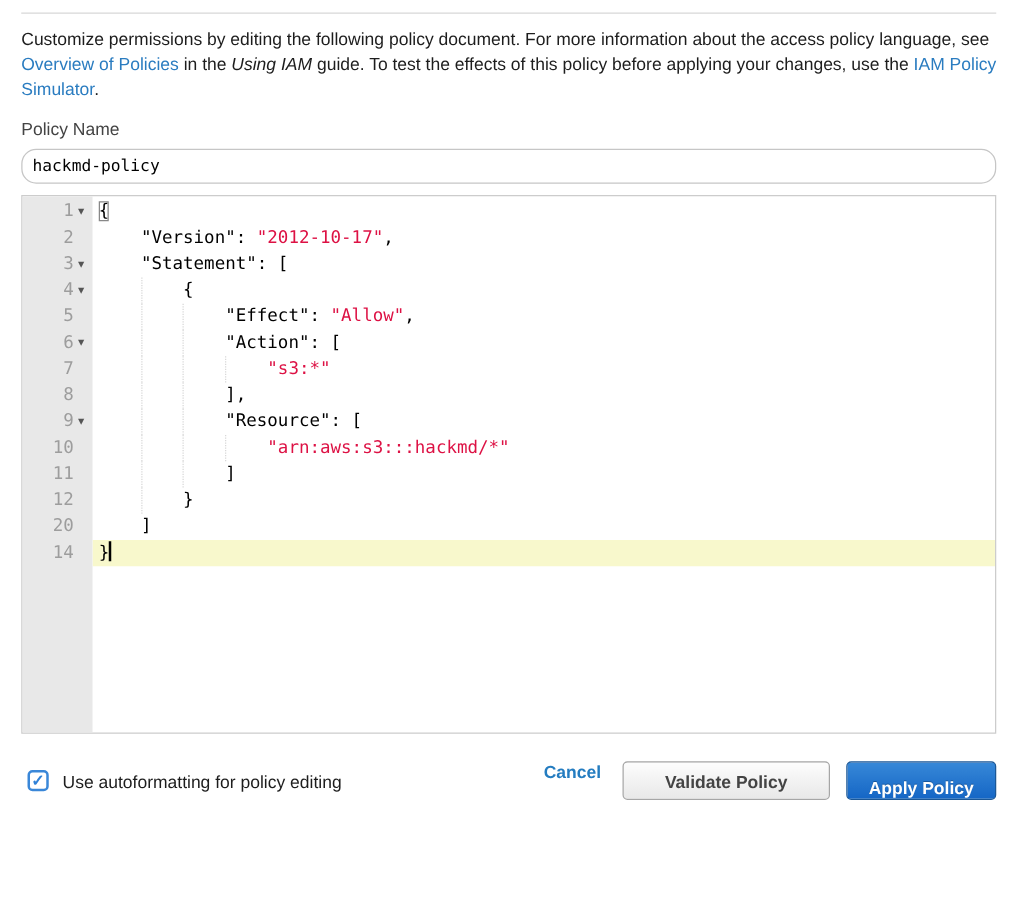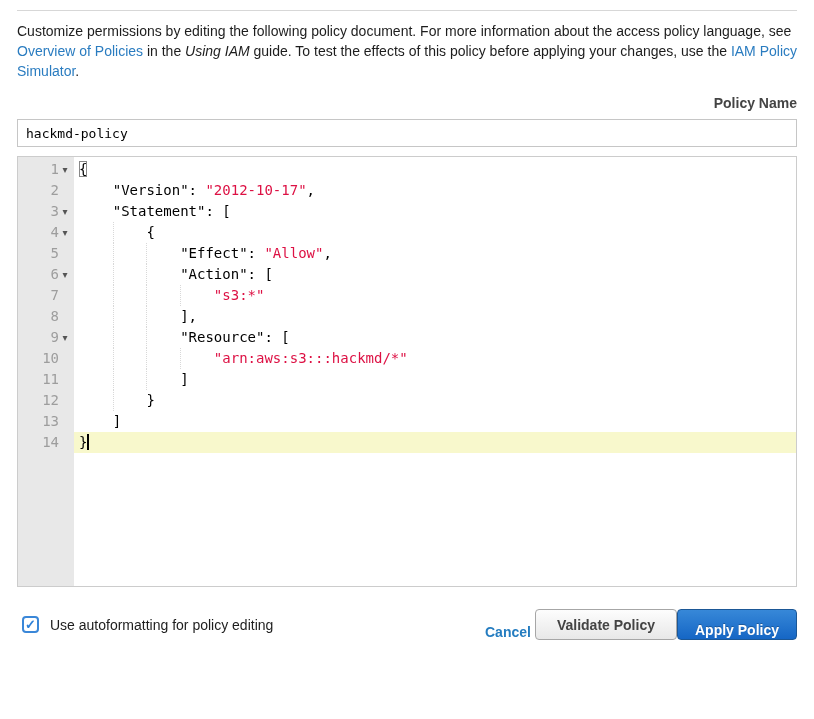--- a/index.html
+++ b/index.html
@@ -39,33 +39,32 @@
     color: #2a7cc0;
     text-decoration: none;
     cursor: pointer;
   }
   p.intro .em { font-style: italic; }
 
   
   .field-label {
     margin-top: 14px;
     font-size: 14px;
-    font-weight: bold;
+    font-weight: normal;
     color: #444;
-    text-align: right;
   }
 
   
   input.policy-name {
     display: block;
     margin-top: 8px;
     width: 100%;
     height: 28px;
     border: 1px solid #c6c6c6;
-    border-radius: 0;
+    border-radius: 12px;
     padding: 4px 8px;
     font-family: "DejaVu Sans Mono", monospace;
     font-size: 13px;
     color: #000;
     background: #fff;
     outline: none;
   }
 
   
   .editor {
@@ -165,40 +164,41 @@
     align-items: center;
     justify-content: center;
     font-size: 13px;
     font-weight: bold;
     color: #2f81d8;
     line-height: 1;
   }
   .autoformat-label { font-size: 14px; color: #1d1d1d; }
   .actions {
     display: flex;
-    align-items: flex-end;
+    align-items: flex-start;
+    gap: 13px;
   }
   a.cancel-link {
     color: #247cc0;
     font-size: 14px;
     font-weight: bold;
     text-decoration: none;
     margin-right: 4px;
     cursor: pointer;
   }
   button.btn {
     height: 31px;
     border-radius: 4px;
     font-family: "Liberation Sans", sans-serif;
     font-size: 14px;
     font-weight: bold;
     cursor: pointer;
   }
   button.btn-default {
-    padding: 0 21px;
+    padding: 0 33px;
     background: linear-gradient(#fdfdfd, #e8e8e8);
     border: 1px solid #a6a6a6;
     color: #444;
   }
   button.btn-primary {
     padding: 12px 17px;
     background: linear-gradient(#3788d8, #1566c5);
     border: 1px solid #1b5796;
     color: #fff;
     text-shadow: 0 -1px 0 rgba(0,0,0,0.25);
@@ -261,21 +261,21 @@
         </div>
         <div class="gutter-row">
           <span class="gutter-num">11</span>
           <span class="fold-arrow"></span>
         </div>
         <div class="gutter-row">
           <span class="gutter-num">12</span>
           <span class="fold-arrow"></span>
         </div>
         <div class="gutter-row">
-          <span class="gutter-num">13</span>
+          <span class="gutter-num">20</span>
           <span class="fold-arrow"></span>
         </div>
         <div class="gutter-row">
           <span class="gutter-num">14</span>
           <span class="fold-arrow"></span>
         </div>
       </div>
     <div class="code-area">
         <div class="code-line"><span class="tok-m">{</span></div>
         <div class="code-line"><span class="tok-p">    "Version": </span><span class="tok-s">"2012-10-17"</span><span class="tok-p">,</span></div>

